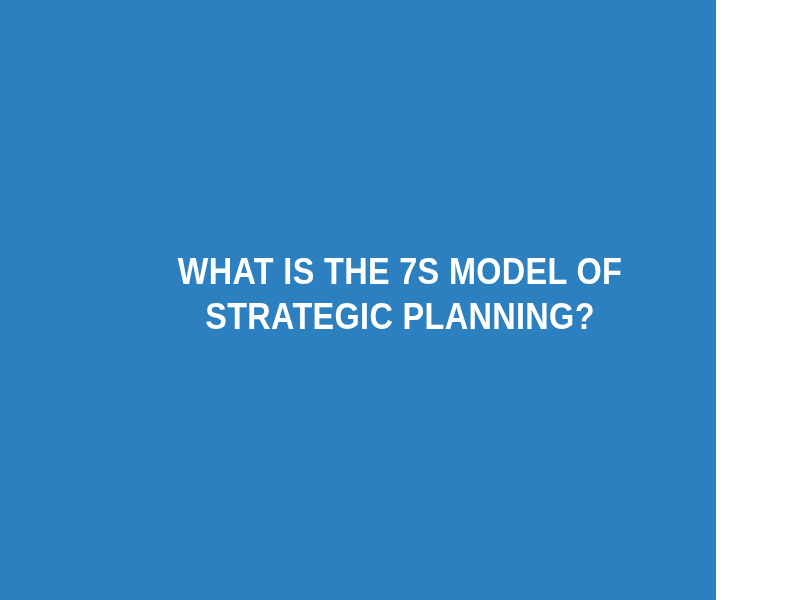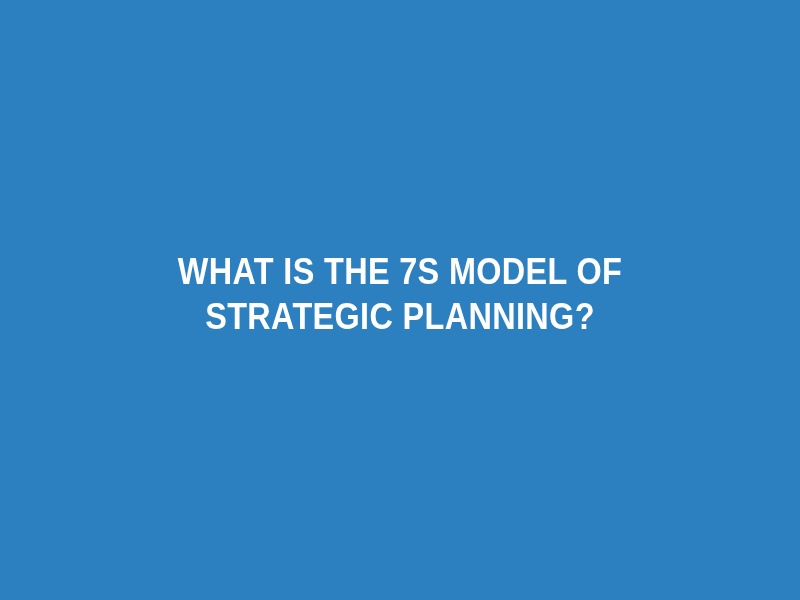--- a/index.html
+++ b/index.html
@@ -9,21 +9,21 @@
   }
   body {
     width: 800px;
     height: 600px;
     overflow: hidden;
     font-family: "Liberation Sans", sans-serif;
   }
 
   #banner {
     position: relative;
-    width: 800px;
+    width: 716px;
     height: 600px;
     box-sizing: border-box;
     background: #2c80bf;
     display: flex;
     align-items: center;
     justify-content: center;
   }
 
   #title-wrap {
     position: absolute;

